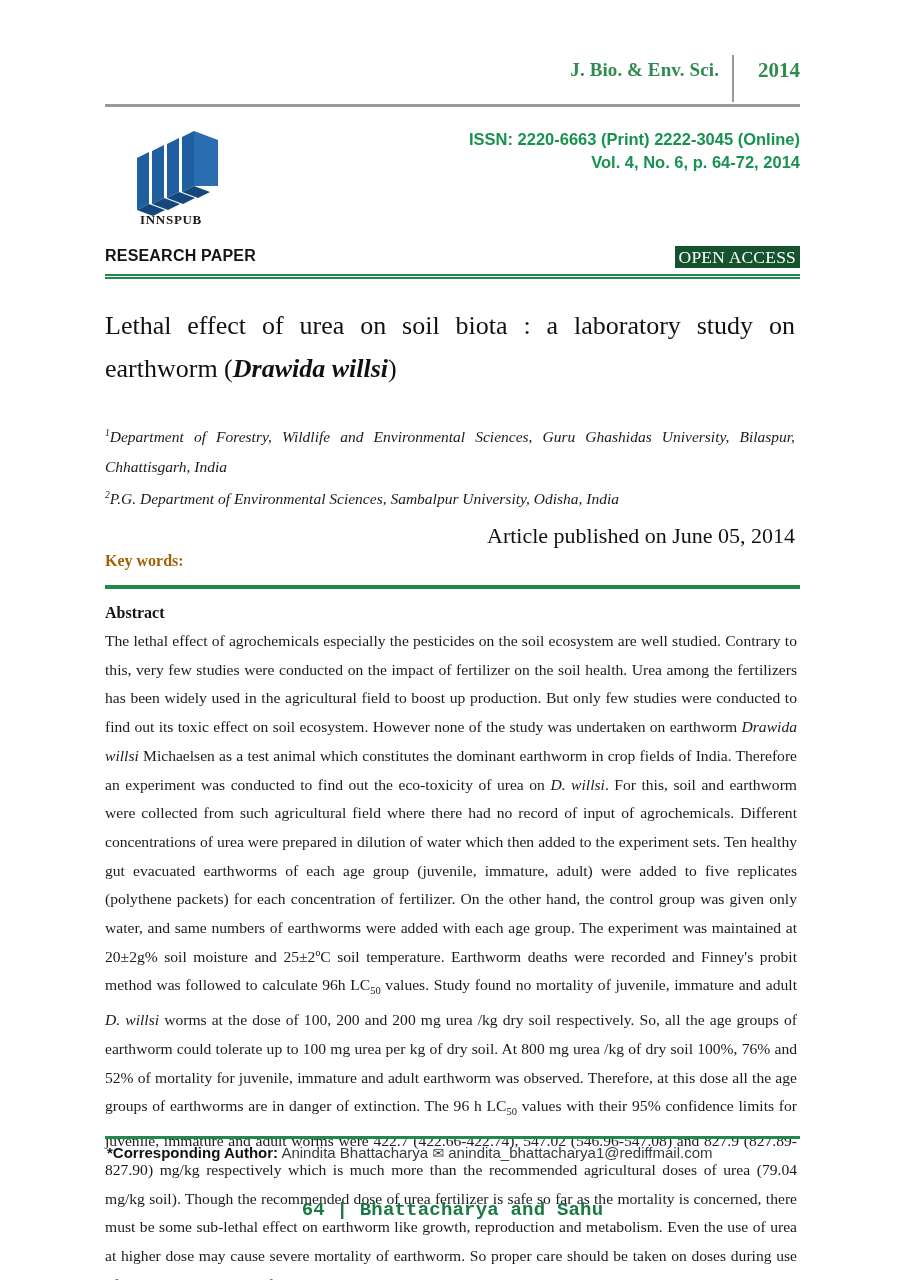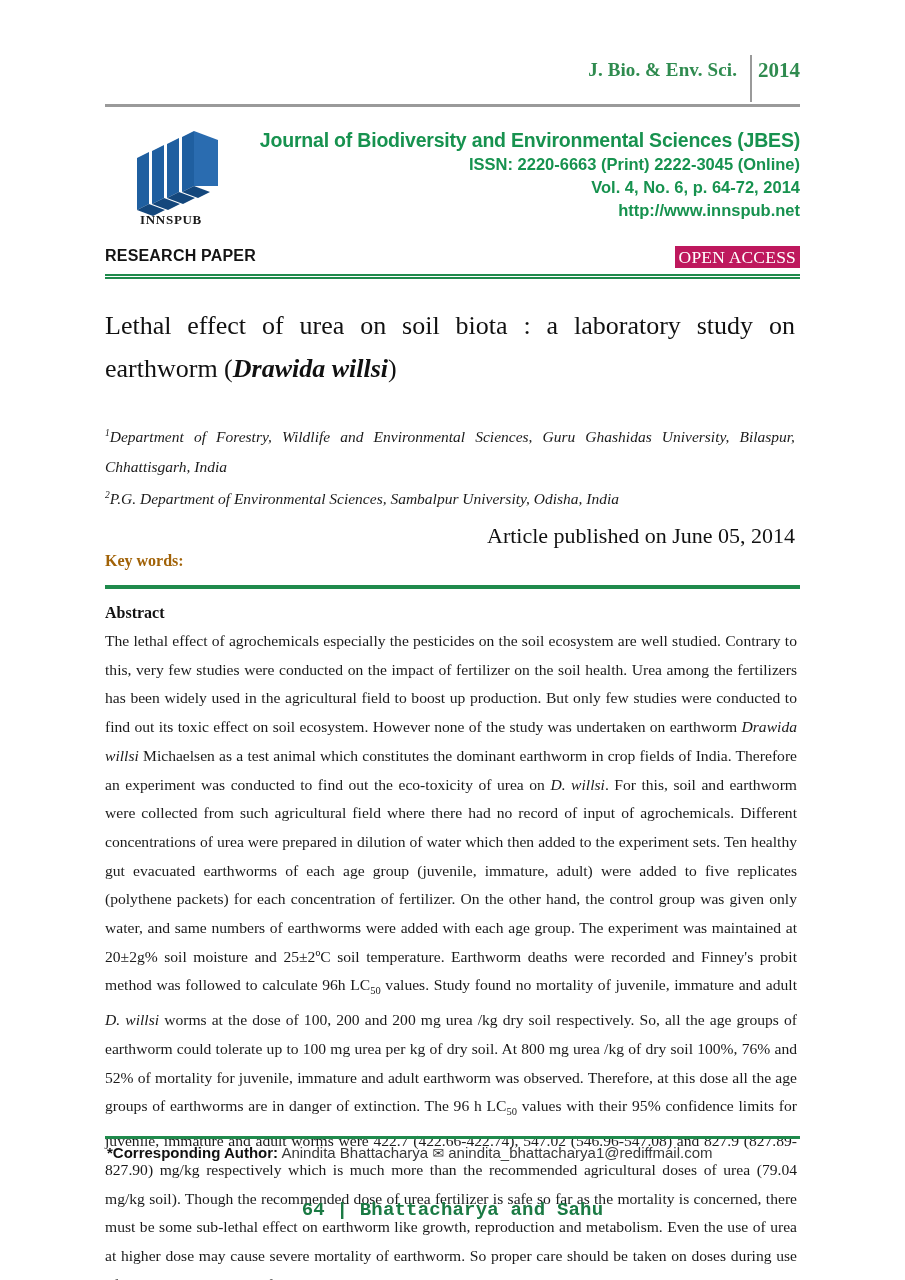--- a/index.html
+++ b/index.html
@@ -46,21 +46,21 @@
     width: 2px;
     height: 47px;
     background: #9a9a9a;
     margin-top: -3px;
   }
   .runhead-year {
     font-family: "Liberation Serif", serif;
     font-weight: bold;
     font-size: 21px;
     color: #2f8b4f;
-    padding-left: 6px;
+    padding-left: 24px;
     line-height: 24px;
   }
   .rule-gray {
     position: absolute;
     left: 105px;
     top: 104px;
     width: 695px;
     height: 3px;
     background: #9a9a9a;
   }
@@ -121,21 +121,21 @@
     font-family: "Liberation Sans", sans-serif;
     font-weight: bold;
     font-size: 16px;
     letter-spacing: 0.2px;
     color: #141414;
   }
   .open-access {
     position: absolute;
     right: 0;
     top: -1px;
-    background: #be185d;
+    background: #14532d;
     color: #ffffff;
     font-family: "Liberation Serif", serif;
     font-weight: normal;
     font-size: 17.5px;
     line-height: 22px;
     padding: 0 4px;
     letter-spacing: 0.2px;
   }
   .rule-green-double {
     position: absolute;
@@ -300,24 +300,22 @@
         <polygon points="33,78 45,72 61,78 49,84" fill="#14477c"></polygon>
         <polygon points="48,18 60,12 60,66 48,72" fill="#1f5fa0"></polygon>
         <polygon points="48,72 60,66 76,72 64,78" fill="#14477c"></polygon>
         <polygon points="63,11 75,5 75,60 63,66" fill="#1f5fa0"></polygon>
         <polygon points="63,66 75,60 91,66 79,72" fill="#14477c"></polygon>
         <polygon points="75,5 99,14 99,60 75,60" fill="#2a6cb0"></polygon>
       </svg>
       <div class="logo-text">INNSPUB</div>
     </div>
     <div class="masthead-lines">
-      <div class="mh-title">Journal of Biodiversity and Environmental Sciences (JBES)</div>
       <div class="mh-issn">ISSN: 2220-6663 (Print) 2222-3045 (Online)</div>
       <div class="mh-vol">Vol. 4, No. 6, p. 64-72, 2014</div>
-      <div class="mh-url">http://www.innspub.net</div>
     </div>
   </div>
 
   <div class="paperbar">
     <span class="research-label">RESEARCH PAPER</span>
     <span class="open-access">OPEN ACCESS</span>
   </div>
   <div class="rule-green-double"></div>
 
   <div class="title">

